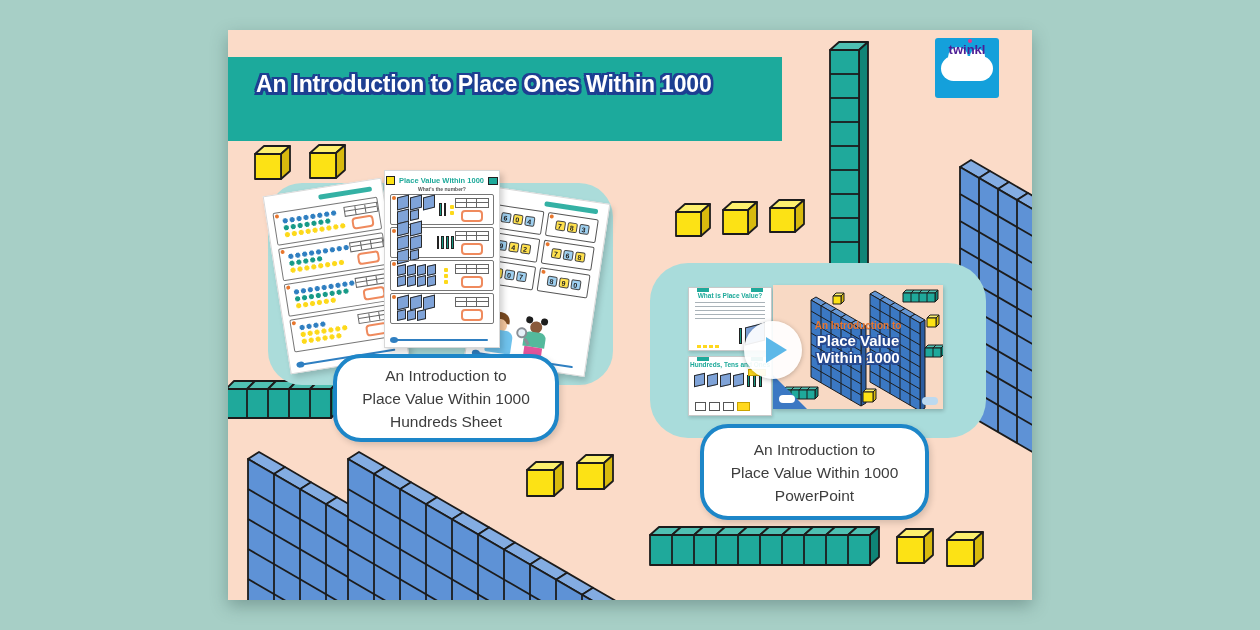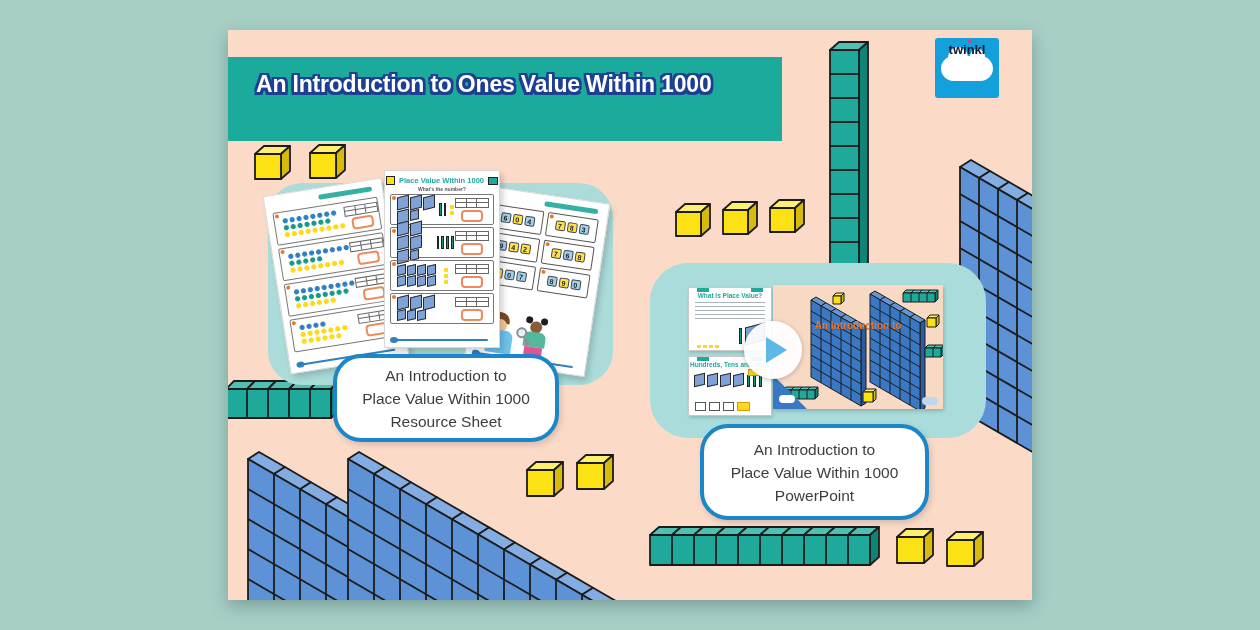--- a/index.html
+++ b/index.html
@@ -16,21 +16,21 @@
                             2.5px 2.5px 0 #1d3f92, 0 -2.5px 0 #1d3f92, 0 2.5px 0 #1d3f92,
                            -2.5px 0 0 #1d3f92, 2.5px 0 0 #1d3f92; }
   .banner .t:first-child { margin-top:11px; }
 
   
   .logo { position:absolute; left:707px; top:8px; width:64px; height:60px; background:#14a0db;
           border-radius:3px; z-index:3; display:flex; align-items:center; justify-content:center; }
   .cloud { position:relative; width:52px; height:25px; background:#fff; border-radius:13px; }
   .cloud::before { content:""; position:absolute; left:7px; top:-9px; width:20px; height:20px; background:#fff; border-radius:50%; }
   .cloud::after  { content:""; position:absolute; right:8px; top:-7px; width:15px; height:15px; background:#fff; border-radius:50%; }
-  .logo-text { position:absolute; width:100%; text-align:center; top:4px; color:#0f172a; font-weight:bold; font-size:13px; z-index:1; }
+  .logo-text { position:absolute; width:100%; text-align:center; top:4px; color:#4c1d95; font-weight:bold; font-size:13px; z-index:1; }
   .logo-dot { position:absolute; top:1px; left:33px; width:4px; height:4px; border-radius:50%; background:#e9358b; z-index:2; }
 
   .deco { position:absolute; z-index:1; }
 
   
   .ws-blob { position:absolute; left:40px; top:153px; width:345px; height:202px; background:#abdcda; border-radius:34px; z-index:2; }
   .page { position:absolute; background:#fff; border:1px solid #d8d8d8; box-shadow:3px 4px 6px rgba(0,0,0,.18); z-index:3; }
   .pg-left   { left:48px;  top:156px; width:120px; height:180px; transform:rotate(-9deg); }
   .pg-right  { left:248px; top:164px; width:122px; height:175px; transform:rotate(8.5deg); }
   .pg-center { left:156px; top:140px; width:116px; height:178px; z-index:4; }
@@ -305,21 +305,21 @@
         <path d="M286 165.88L286 375.88" fill="none" stroke="#1c1c1c" stroke-width="1.8" stroke-linejoin="round"></path>
         <path d="M0 30L312 210.95999999999998" fill="none" stroke="#1c1c1c" stroke-width="1.8" stroke-linejoin="round"></path>
         <path d="M0 60L312 240.95999999999998" fill="none" stroke="#1c1c1c" stroke-width="1.8" stroke-linejoin="round"></path>
         <path d="M0 90L312 270.96" fill="none" stroke="#1c1c1c" stroke-width="1.8" stroke-linejoin="round"></path>
         <path d="M0 120L312 300.96" fill="none" stroke="#1c1c1c" stroke-width="1.8" stroke-linejoin="round"></path>
         <path d="M0 150L312 330.96" fill="none" stroke="#1c1c1c" stroke-width="1.8" stroke-linejoin="round"></path>
         <path d="M0 180L312 360.96" fill="none" stroke="#1c1c1c" stroke-width="1.8" stroke-linejoin="round"></path>
       </svg>
 
     <div class="banner">
-      <div class="t">An Introduction to Ones Value Within 1000</div>
+      <div class="t">An Introduction to Place Ones Within 1000</div>
     </div>
 
     <div class="logo">
       <div class="cloud"></div>
       <div class="logo-text">twinkl</div>
       <div class="logo-dot"></div>
     </div>
 
     <div class="ws-blob"></div>
 
@@ -498,21 +498,21 @@
             <div class="mini-table"></div>
             <div class="obox"></div>
           </div>
       </div>
       <div class="pg-foot"></div>
     </div>
 
     <div class="callout co-a">
       <span>An Introduction to</span>
       <span>Place Value Within 1000</span>
-      <span>Resource Sheet</span>
+      <span>Hundreds Sheet</span>
     </div>
 
     <div class="pp-blob"></div>
 
     <div class="slide sl-1">
       <i class="tab l"></i>
         <i class="tab r"></i>
       <div class="sl-title">What is Place Value?</div>
       <div class="txtlines"></div>
       <div class="s1-art">
@@ -622,20 +622,24 @@
           <path d="M0 0L9 0L12 -3L3 -3Z" fill="#fdf06e" stroke="#1c1c1c" stroke-width="1" stroke-linejoin="round"></path>
           <path d="M9 0L12 -3L12 6L9 9Z" fill="#d8ba0e" stroke="#1c1c1c" stroke-width="1" stroke-linejoin="round"></path>
           <path d="M0 0L9 0L9 9L0 9Z" fill="#fce215" stroke="#1c1c1c" stroke-width="1" stroke-linejoin="round"></path>
         </svg>
       <svg class="deco" style="left:88px; top:102px;" width="17" height="17" viewBox="-2 -5 17 17">
           <path d="M0 0L10 0L13 -3L3 -3Z" fill="#fdf06e" stroke="#1c1c1c" stroke-width="1" stroke-linejoin="round"></path>
           <path d="M10 0L13 -3L13 7L10 10Z" fill="#d8ba0e" stroke="#1c1c1c" stroke-width="1" stroke-linejoin="round"></path>
           <path d="M0 0L10 0L10 10L0 10Z" fill="#fce215" stroke="#1c1c1c" stroke-width="1" stroke-linejoin="round"></path>
         </svg>
       <div class="cover-kicker">An Introduction to</div>
+      <div class="cover-title">
+        <div>Place Value</div>
+        <div>Within 1000</div>
+      </div>
       <i class="tri"></i>
       <i class="mini-cloud mc-1"></i>
       <i class="mini-cloud mc-2"></i>
     </div>
 
     <div class="play">
       <i class="play-tri"></i>
     </div>
 
     <div class="callout co-b">

